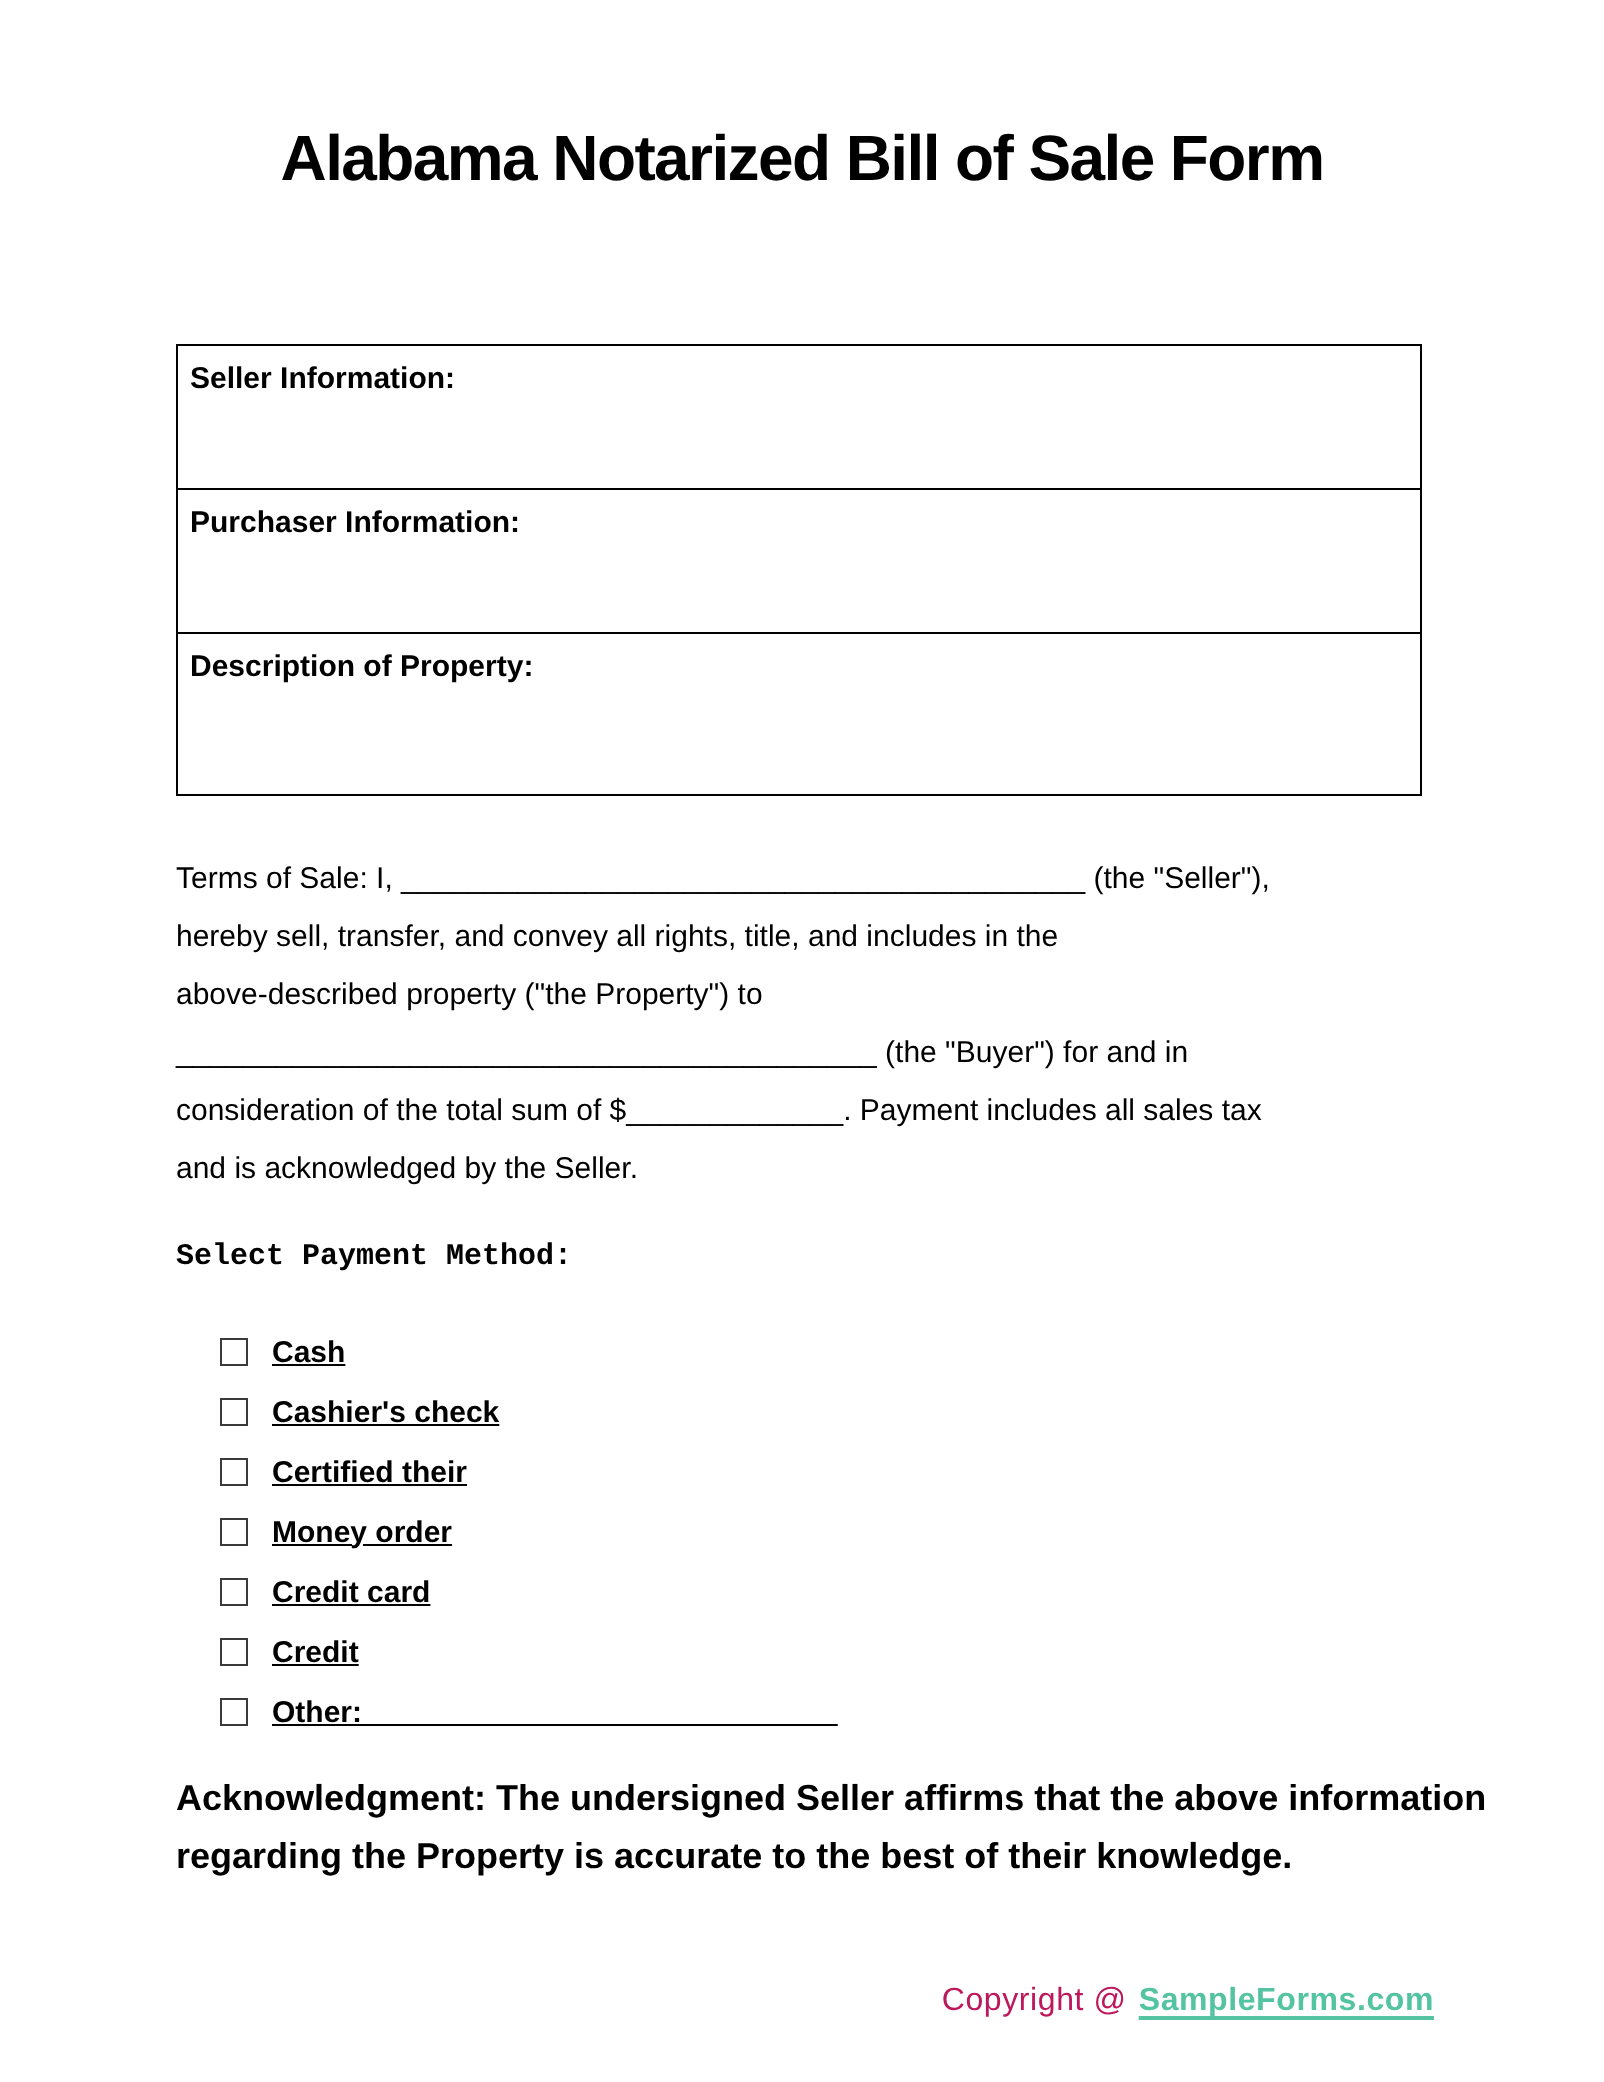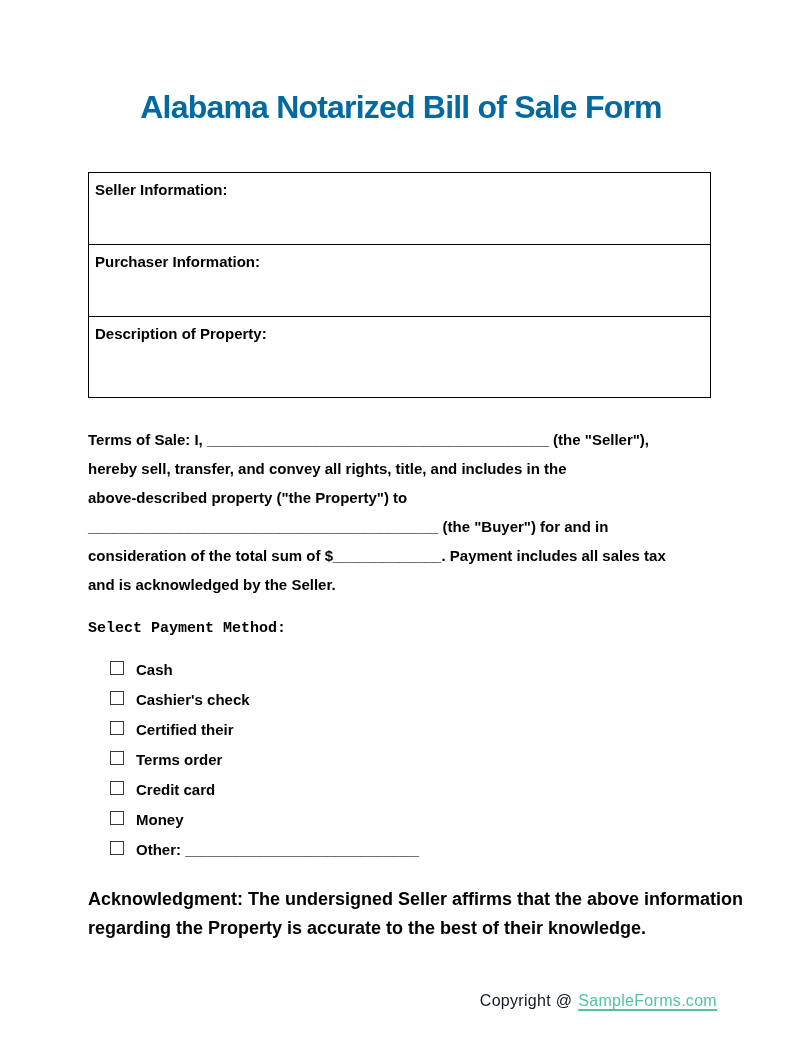--- a/index.html
+++ b/index.html
@@ -13,29 +13,29 @@
     height: 1041px;
     background: #ffffff;
     font-family: "Liberation Sans", sans-serif;
     color: #000000;
     overflow: hidden;
   }
 
   
   .doc-title {
     position: absolute;
-    top: 88px;
+    top: 60px;
     left: 0;
     width: 802px;
     text-align: center;
     font-size: 32px;
     font-weight: 700;
     letter-spacing: -0.8px;
     line-height: 38px;
-    color: #0369a1;
+    color: #000000;
     white-space: nowrap;
   }
 
   
   .info-table {
     position: absolute;
     left: 88px;
     top: 172px;
     width: 623px;
     border: 1.5px solid #000000;
@@ -59,21 +59,21 @@
 
   
   .terms {
     position: absolute;
     left: 88px;
     top: 425px;
     width: 640px;
   }
   .terms .tline {
     font-size: 15px;
-    font-weight: 700;
+    font-weight: 400;
     line-height: 29px;
     white-space: nowrap;
   }
 
   
   .payment-heading {
     position: absolute;
     left: 88px;
     top: 619px;
     font-size: 15px;
@@ -82,21 +82,23 @@
     font-family: Liberation Mono, monospace;
   }
   .options {
     position: absolute;
     left: 110px;
     top: 661px;
     width: 500px;
   }
   .option {
     display: flex;
+    align-items: center;
     height: 30px;
+    text-decoration: underline;
   }
   .checkbox {
     display: inline-block;
     box-sizing: border-box;
     width: 14px;
     height: 14px;
     border: 1.5px solid #3a3a3a;
     background: #ffffff;
     margin-right: 12px;
     flex: 0 0 auto;
@@ -124,27 +126,27 @@
   
   .footer {
     position: absolute;
     top: 992px;
     right: 85px;
     font-size: 16px;
     letter-spacing: 0.3px;
     white-space: nowrap;
   }
   .copyright-text {
-    color: #0f172a;
+    color: #be185d;
     font-weight: 400;
     margin-right: 6px;
   }
   .footer-link {
     color: #53c3a1;
-    font-weight: 400;
+    font-weight: 700;
     text-decoration: underline;
     text-decoration-thickness: 2px;
     text-underline-offset: 3px;
     cursor: pointer;
   }
 </style>
 </head>
 <body>
 
 <div class="page">
@@ -182,29 +184,29 @@
     <div class="option">
       <span class="checkbox"></span>
       <span class="option-label">Cashier's check</span>
     </div>
     <div class="option">
       <span class="checkbox"></span>
       <span class="option-label">Certified their</span>
     </div>
     <div class="option">
       <span class="checkbox"></span>
-      <span class="option-label">Terms order</span>
+      <span class="option-label">Money order</span>
     </div>
     <div class="option">
       <span class="checkbox"></span>
       <span class="option-label">Credit card</span>
     </div>
     <div class="option">
       <span class="checkbox"></span>
-      <span class="option-label">Money</span>
+      <span class="option-label">Credit</span>
     </div>
     <div class="option">
       <span class="checkbox"></span>
       <span class="option-label">Other: ____________________________</span>
     </div>
   </div>
 
   <div class="acknowledgment">
     <div class="aline">Acknowledgment: The undersigned Seller affirms that the above information</div>
     <div class="aline">regarding the Property is accurate to the best of their knowledge.</div>

